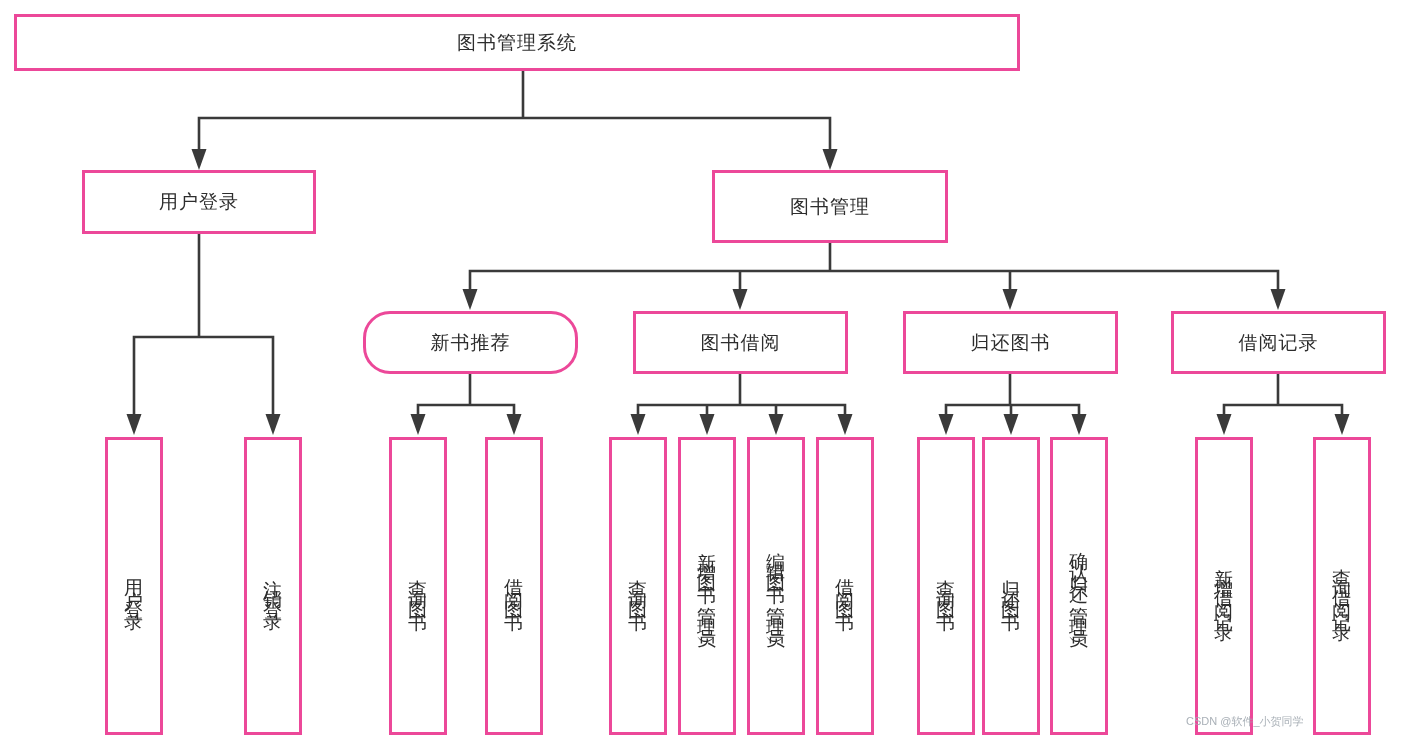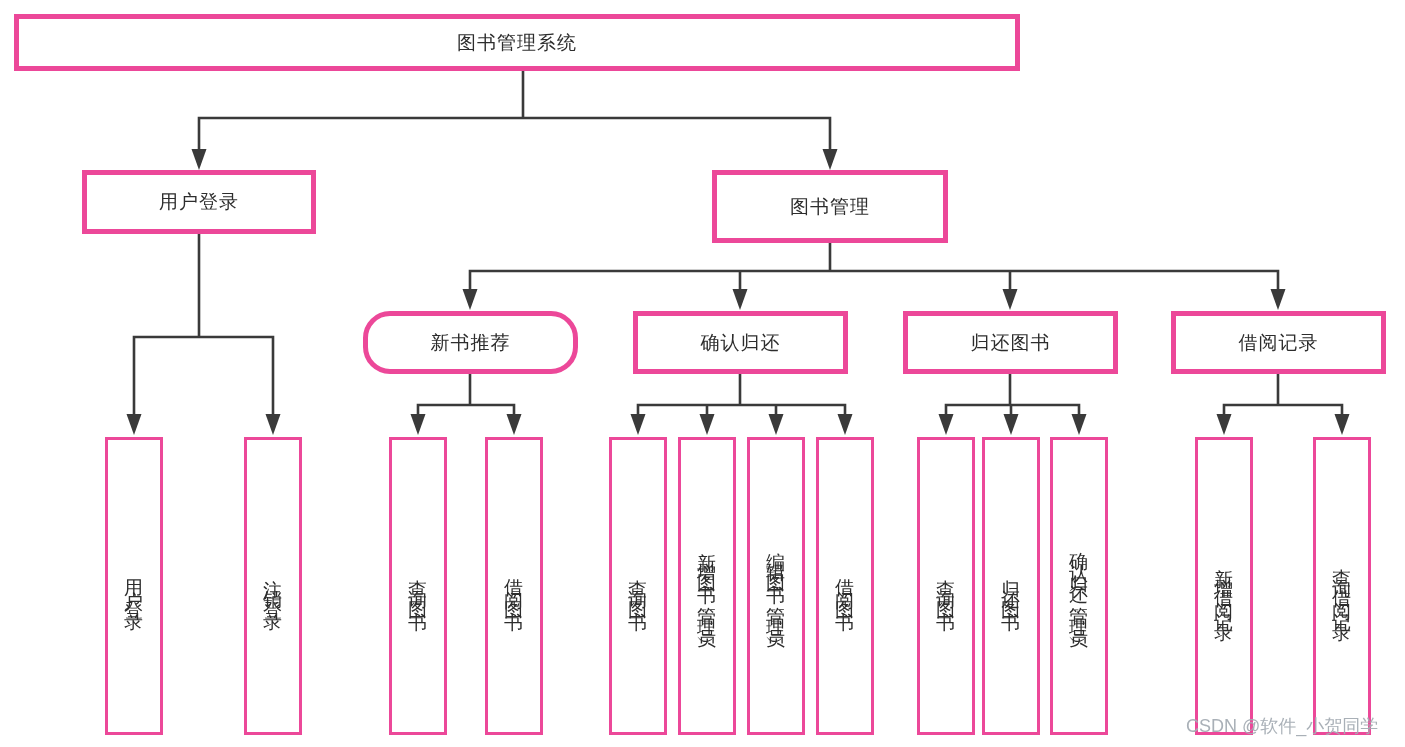--- a/index.html
+++ b/index.html
@@ -19,21 +19,21 @@
     position: absolute;
     left: 0;
     top: 0;
     width: 1405px;
     height: 747px;
     pointer-events: none;
   }
   .node {
     position: absolute;
     box-sizing: border-box;
-    border: 5px solid #ec4899;
+    border: 3px solid #ec4899;
     background: #ffffff;
     display: flex;
     align-items: center;
     justify-content: center;
     color: #2d2d2d;
   }
   .node .hlabel {
     font-size: 19px;
     letter-spacing: 1px;
     white-space: nowrap;
@@ -62,21 +62,21 @@
   }
   .lfA1 { left: 105px; }  .lfA2 { left: 244px; }
   .lfB1 { left: 389px; }  .lfB2 { left: 485px; }
   .lfC1 { left: 609px; }  .lfC2 { left: 678px; }  .lfC3 { left: 747px; }  .lfC4 { left: 816px; }
   .lfD1 { left: 917px; }  .lfD2 { left: 982px; }  .lfD3 { left: 1050px; }
   .lfE1 { left: 1195px; } .lfE2 { left: 1313px; }
   .watermark {
     position: absolute;
     left: 1186px;
     top: 714px;
-    font-size: 18px;
+    font-size: 11px;
     color: rgba(164, 172, 179, 0.95);
     white-space: nowrap;
     z-index: 5;
   }
 </style>
 </head>
 <body>
 
 <div class="canvas">
 
@@ -135,21 +135,21 @@
     <span class="hlabel">用户登录</span>
   </div>
   <div class="node lvl2b">
     <span class="hlabel">图书管理</span>
   </div>
 
   <div class="node lvl3 l3a">
     <span class="hlabel">新书推荐</span>
   </div>
   <div class="node lvl3 l3b">
-    <span class="hlabel">确认归还</span>
+    <span class="hlabel">图书借阅</span>
   </div>
   <div class="node lvl3 l3c">
     <span class="hlabel">归还图书</span>
   </div>
   <div class="node lvl3 l3d">
     <span class="hlabel">借阅记录</span>
   </div>
 
   <div class="node leaf lfA1">
     <span class="vlabel">用户登录</span>

